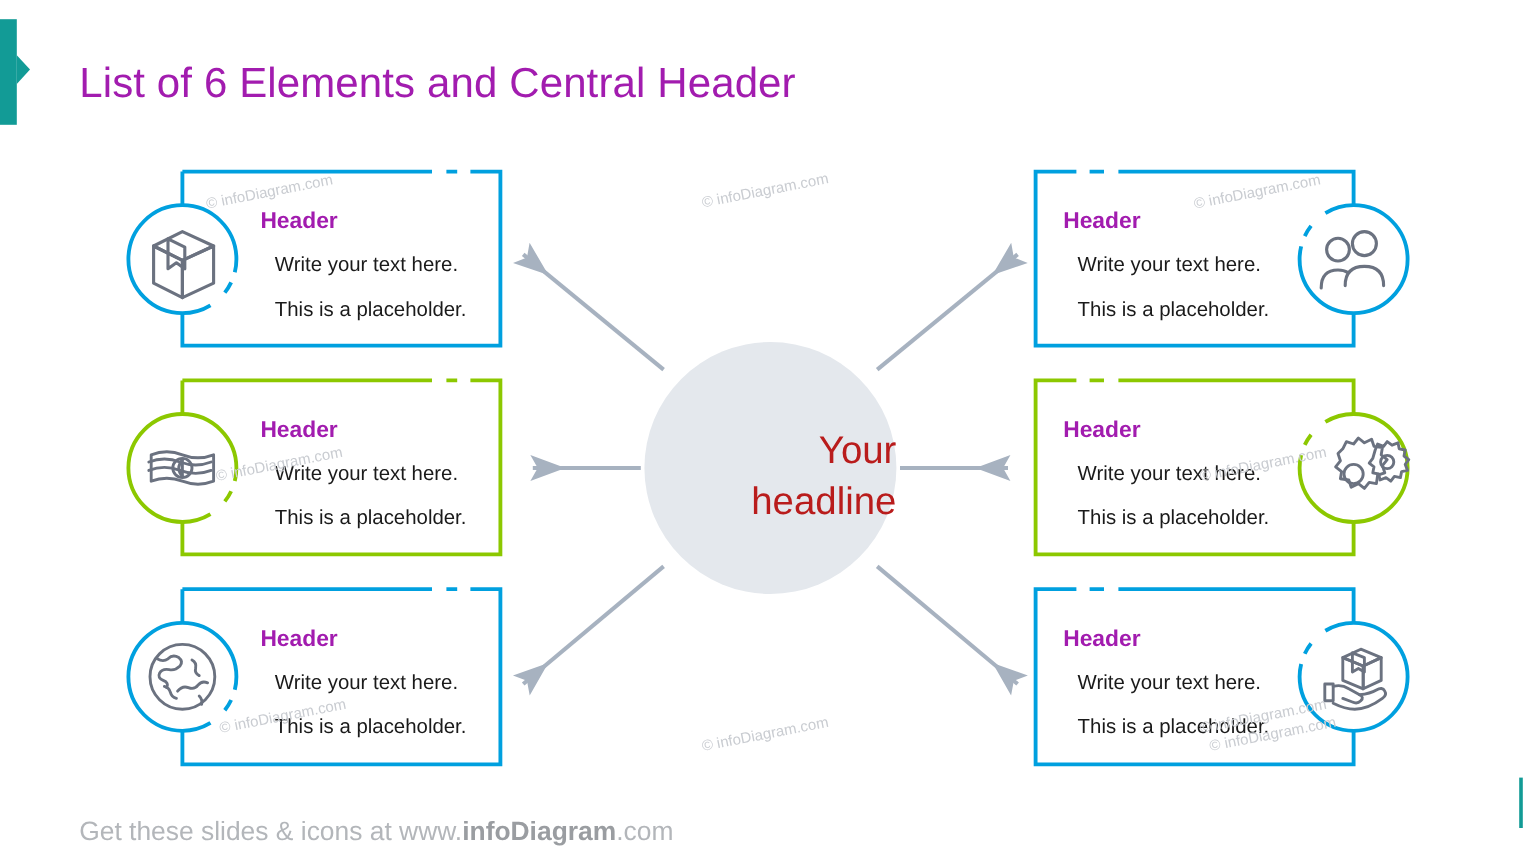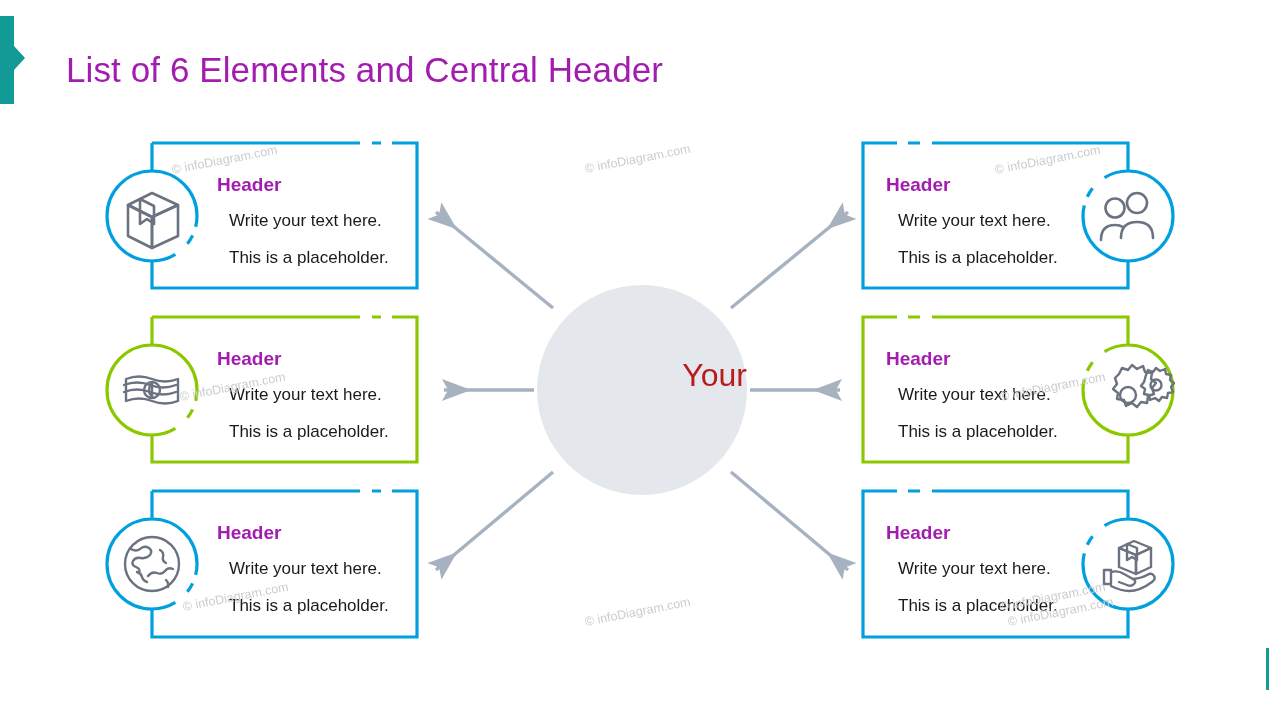--- a/index.html
+++ b/index.html
@@ -261,27 +261,29 @@
   </div>
 
   <div class="card-text" style="left:886px; top:522px;">
     <div class="card-header">Header</div>
     <div class="card-body">Write your text here.</div>
     <div class="card-body">This is a placeholder.</div>
   </div>
 
   <div class="center-headline">
     <div>Your</div>
+    <div>headline</div>
   </div>
 
   <div class="wm" style="left:172px; top:163px;">© infoDiagram.com</div>
   <div class="wm" style="left:180px; top:390px;">© infoDiagram.com</div>
   <div class="wm" style="left:183px; top:600px;">© infoDiagram.com</div>
   <div class="wm" style="left:585px; top:162px;">© infoDiagram.com</div>
   <div class="wm" style="left:585px; top:615px;">© infoDiagram.com</div>
   <div class="wm" style="left:995px; top:163px;">© infoDiagram.com</div>
   <div class="wm" style="left:1000px; top:390px;">© infoDiagram.com</div>
   <div class="wm" style="left:1000px; top:600px;">© infoDiagram.com</div>
   <div class="wm" style="left:1008px; top:615px;">© infoDiagram.com</div>
 
+  <div class="footer"><span>Get these slides &amp; icons at www.</span><b>infoDiagram</b><span>.com</span></div>
   <div class="footer-rule"></div>
 
 </div>
 
 </body></html>

